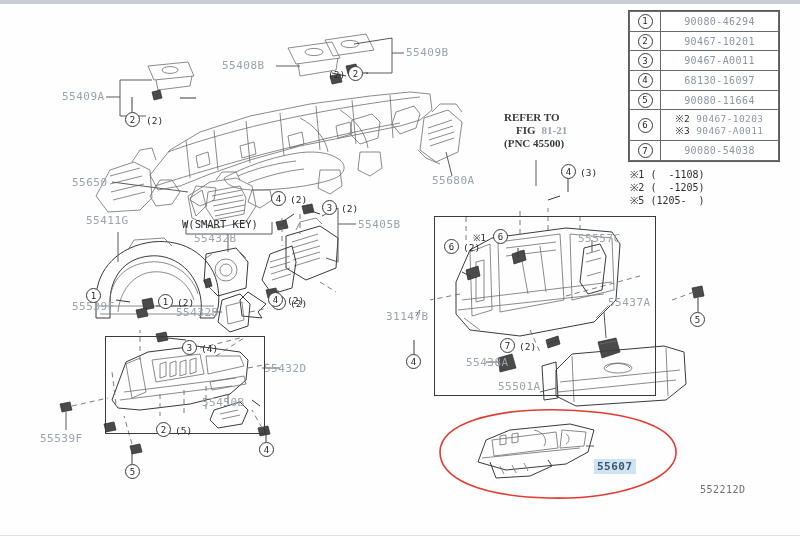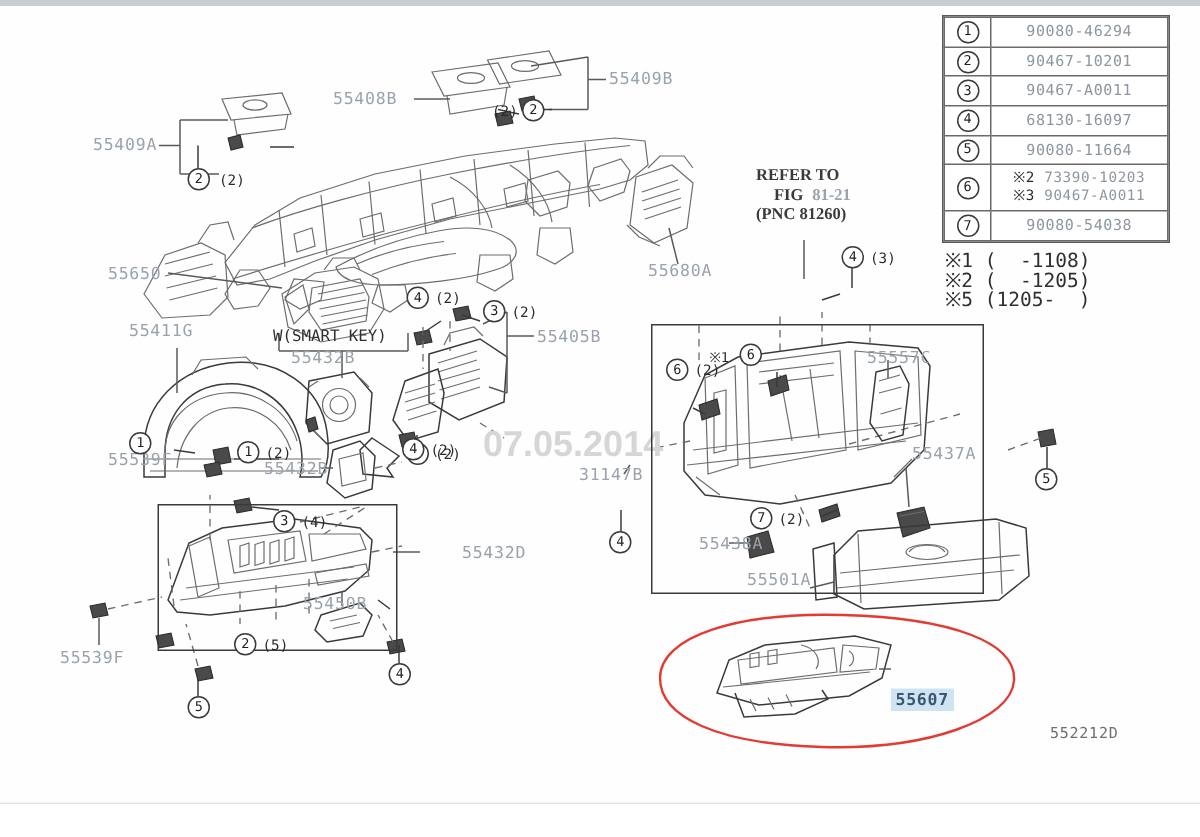--- a/index.html
+++ b/index.html
@@ -74,21 +74,21 @@
   #legend td.pn{letter-spacing:.4px;margin-top:44px;}
   .legcirc{
     width:15px;height:15px;border:1px solid #3a3a3a;border-radius:50%;
     display:inline-flex;align-items:center;justify-content:center;
     font-size:9px;color:#1f1f1f;box-sizing:border-box;
   }
   .pn2{font-size:9.5px;line-height:12px;text-align:center;}
   .pn2 .m{color:#2a2a2a;}
   .notes{
     position:absolute;font-family:"DejaVu Sans Mono",monospace;
-    font-size:13px;line-height:13px;color:#2f2f2f;white-space:pre;
+    font-size:10px;line-height:13px;color:#2f2f2f;white-space:pre;
   }
 
   
   .wm{
     position:absolute;font-family:"Liberation Sans",sans-serif;
     color:#d8d8d8;font-weight:bold;pointer-events:none;user-select:none;
   }
   #wm-main{left:64px;top:228px;font-size:44px;letter-spacing:1px;}
   #wm-date{left:322px;top:283px;font-size:24px;color:#d6d6d6;}
 
@@ -345,50 +345,49 @@
       <path d="M260,406 L252,400"></path>
       <path d="M132,452 L132,464"></path>
       <path d="M470,276 L462,272"></path>
       <path d="M518,248 L518,258"></path>
       <path d="M558,340 L548,344"></path>
       <path d="M698,298 L698,312"></path>
       <path d="M414,340 L414,354"></path>
     </g>
   </svg>
 
-  <div class="wm" id="wm-date">07.05.2014</div>
 
   <div class="solid-box" style="left:105px;top:336px;width:160px;height:98px;"></div>
   <div class="solid-box" style="left:434px;top:216px;width:222px;height:180px;"></div>
   <div class="dash-box" style="left:443px;top:140px;width:110px;height:78px;border:none;"></div>
 
   <div class="lbl" style="left:62px;top:90px;">55409A</div>
   <div class="lbl" style="left:222px;top:59px;">55408B</div>
   <div class="lbl" style="left:406px;top:46px;">55409B</div>
   <div class="lbl" style="left:72px;top:176px;">55650</div>
   <div class="lbl" style="left:86px;top:214px;">55411G</div>
   <div class="lbl" style="left:194px;top:232px;">55432B</div>
   <div class="lbl" style="left:358px;top:218px;">55405B</div>
   <div class="lbl" style="left:432px;top:174px;">55680A</div>
   <div class="lbl" style="left:72px;top:300px;">55539F</div>
   <div class="lbl" style="left:176px;top:306px;">55432B</div>
   <div class="lbl" style="left:386px;top:310px;">31147B</div>
-  <div class="lbl" style="left:264px;top:362px;padding-left:44px;">55432D</div>
+  <div class="lbl" style="left:264px;top:362px;">55432D</div>
   <div class="lbl" style="left:202px;top:396px;">55450B</div>
   <div class="lbl" style="left:40px;top:432px;">55539F</div>
   <div class="lbl" style="left:578px;top:232px;">55557C</div>
   <div class="lbl" style="left:608px;top:296px;">55437A</div>
   <div class="lbl" style="left:466px;top:356px;">55438A</div>
   <div class="lbl" style="left:498px;top:380px;">55501A</div>
 
   <div class="lbl hl" style="left:594px;top:439px;margin-top:20px;">55607</div>
 
   <div class="txtblk" style="left:504px;top:111px;">REFER TO</div>
   <div class="txtblk" style="left:516px;top:124px;"><span>FIG</span><span class="gr" style="margin-left:6px;">81-21</span></div>
-  <div class="txtblk" style="left:504px;top:137px;">(PNC 81260)</div>
+  <div class="txtblk" style="left:504px;top:137px;">(PNC 45500)</div>
 
   <div class="smartkey" style="left:182px;top:218px;">W(SMART KEY)</div>
 
   <div class="diagid" style="left:700px;top:484px;">552212D</div>
 
   <div class="cnum" style="left:125px;top:112px;">2</div>
   <div class="qty" style="left:146px;top:115px;">(2)</div>
 
   <div class="cnum" style="left:348px;top:66px;">2</div>
   <div class="qty" style="left:328px;top:69px;">(2)</div>
@@ -455,21 +454,21 @@
         <td class="idx"><span class="legcirc">4</span></td>
         <td class="pn">68130-16097</td>
       </tr>
       <tr>
         <td class="idx"><span class="legcirc">5</span></td>
         <td class="pn">90080-11664</td>
       </tr>
       <tr>
         <td class="idx"><span class="legcirc">6</span></td>
         <td class="pn">
-          <div class="pn2"><span class="m">※2</span> <span>73390-10203</span></div>
+          <div class="pn2"><span class="m">※2</span> <span>90467-10203</span></div>
           <div class="pn2"><span class="m">※3</span> <span>90467-A0011</span></div>
         </td>
       </tr>
       <tr>
         <td class="idx"><span class="legcirc">7</span></td>
         <td class="pn">90080-54038</td>
       </tr>
     </tbody>
       </table>
   </div>

